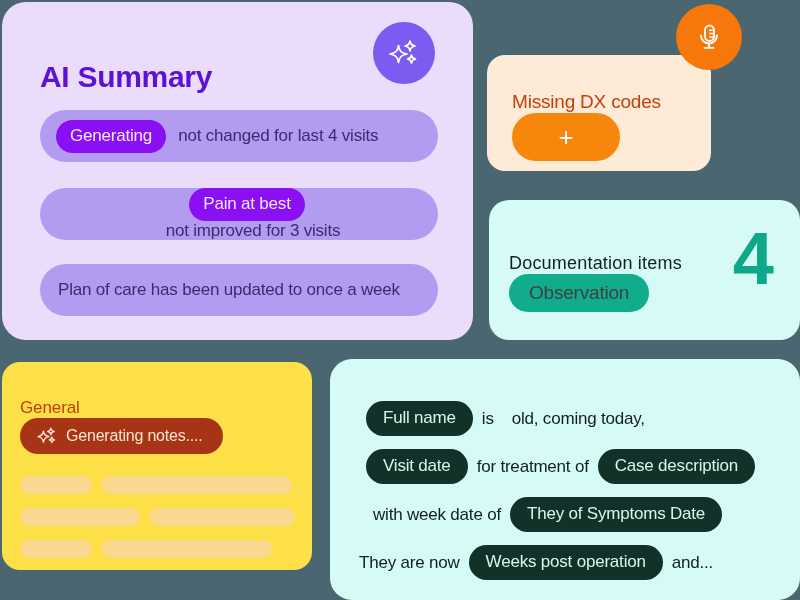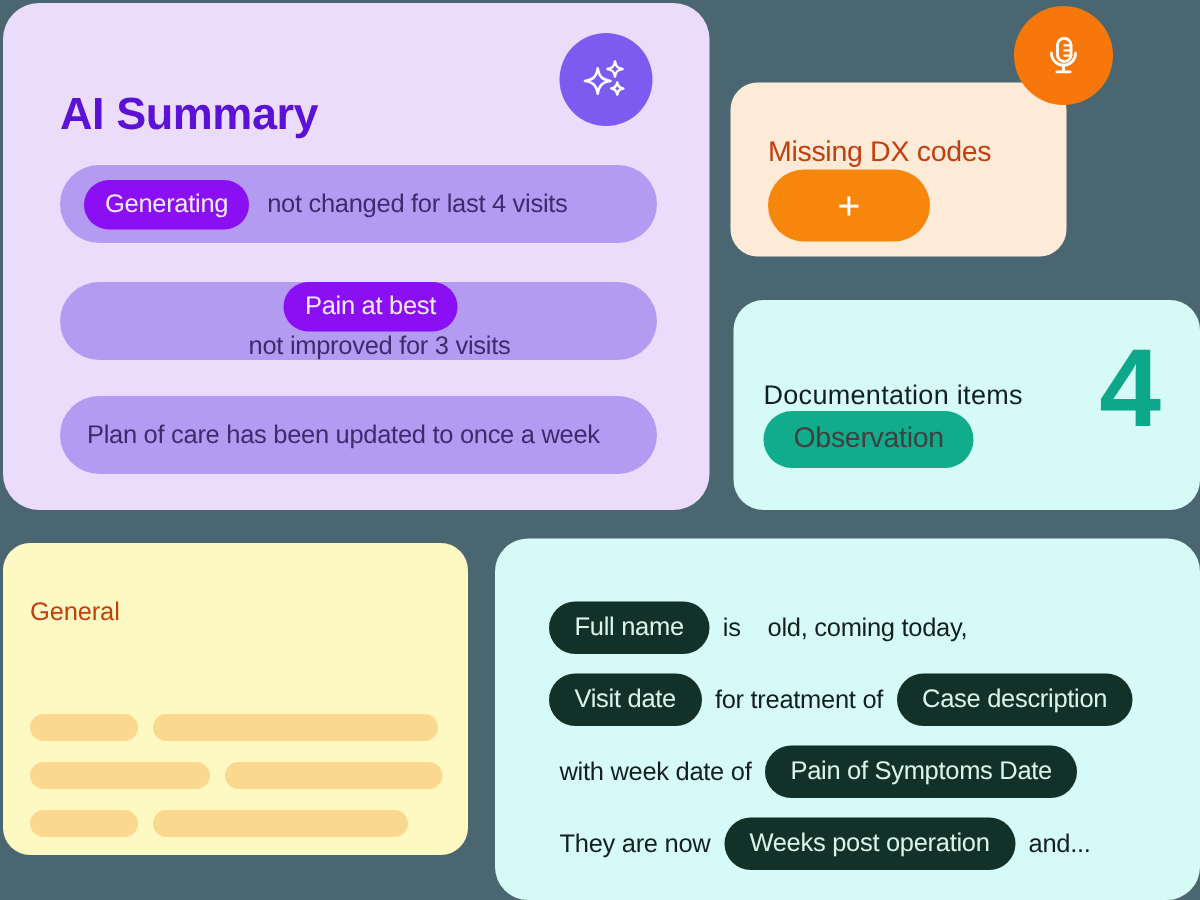--- a/index.html
+++ b/index.html
@@ -185,21 +185,21 @@
     line-height: 1;
     color: #0DA889;
   }
 
   
   #general-card {
     left: 2px;
     top: 362px;
     width: 310px;
     height: 208px;
-    background: #fef9c3;
+    background: #fde047;
     border-radius: 18px;
   }
   #general-title {
     position: absolute;
     left: 18px;
     top: 22px;
     font-size: 17px;
     font-weight: 500;
     color: #C2400C;
     letter-spacing: -0.1px;
@@ -249,21 +249,21 @@
     display: flex;
     align-items: center;
     white-space: nowrap;
     font-size: 17px;
     color: #11201D;
     letter-spacing: -0.2px;
   }
   #tpl-line-0 { left: 36px; top: 42px; }
   #tpl-line-1 { left: 36px; top: 90px; }
   #tpl-line-2 { left: 34px; top: 138px; }
-  #tpl-line-3 { left: 34px; top: 186px; }
+  #tpl-line-3 { left: 20px; top: 186px; }
   .tpl-chip {
     background: #123128;
     color: #D8F5EC;
     border-radius: 18px;
     padding: 7px 17px 8px 17px;
     font-size: 17px;
     letter-spacing: -0.2px;
     cursor: pointer;
   }
   .tpl-word {
@@ -324,20 +324,30 @@
 
   <section class="card" id="doc-card">
     <h2 id="doc-title">Documentation  items</h2>
     <div id="doc-pill">Observation</div>
     <div id="doc-count">4</div>
   </section>
 
   <section class="card" id="general-card">
     <h2 id="general-title">General</h2>
 
+    <div id="generating-pill">
+      <span>
+        <svg width="22" height="22" viewBox="0 0 34 34" fill="none" stroke="#FBE5CF" stroke-width="2.2" stroke-linejoin="round">
+          <path d="M11.5 9.5 C12.4 15.1 14.4 17.1 20 18 C14.4 18.9 12.4 20.9 11.5 26.5 C10.6 20.9 8.6 18.9 3 18 C8.6 17.1 10.6 15.1 11.5 9.5 Z"></path>
+          <path d="M23 5 C23.5 8.3 24.7 9.5 28 10 C24.7 10.5 23.5 11.7 23 15 C22.5 11.7 21.3 10.5 18 10 C21.3 9.5 22.5 8.3 23 5 Z"></path>
+          <path d="M24.5 19 C24.9 21.6 25.9 22.6 28.5 23 C25.9 23.4 24.9 24.4 24.5 27 C24.1 24.4 23.1 23.4 20.5 23 C23.1 22.6 24.1 21.6 24.5 19 Z"></path>
+        </svg>
+      </span>
+      <span>Generating notes....</span>
+    </div>
 
     <div class="skel-row" id="skel-row-0">
       <div class="skel" style="width:72px"></div>
       <div class="skel" style="width:190px"></div>
     </div>
     <div class="skel-row" id="skel-row-1">
       <div class="skel" style="width:120px"></div>
       <div class="skel" style="width:145px"></div>
     </div>
     <div class="skel-row" id="skel-row-2">
@@ -352,21 +362,21 @@
         <span class="tpl-word">is</span>
         <span class="tpl-word">old, coming today,</span>
       </div>
     <div class="tpl-line" id="tpl-line-1">
         <span class="tpl-chip">Visit date</span>
         <span class="tpl-word">for treatment of</span>
         <span class="tpl-chip">Case description</span>
       </div>
     <div class="tpl-line" id="tpl-line-2">
         <span class="tpl-word">with week date of</span>
-        <span class="tpl-chip">Pain of Symptoms Date</span>
+        <span class="tpl-chip">They of Symptoms Date</span>
       </div>
     <div class="tpl-line" id="tpl-line-3">
         <span class="tpl-word">They are now</span>
         <span class="tpl-chip">Weeks post operation</span>
         <span class="tpl-word">and...</span>
       </div>
   </section>
 
 </div>
 

